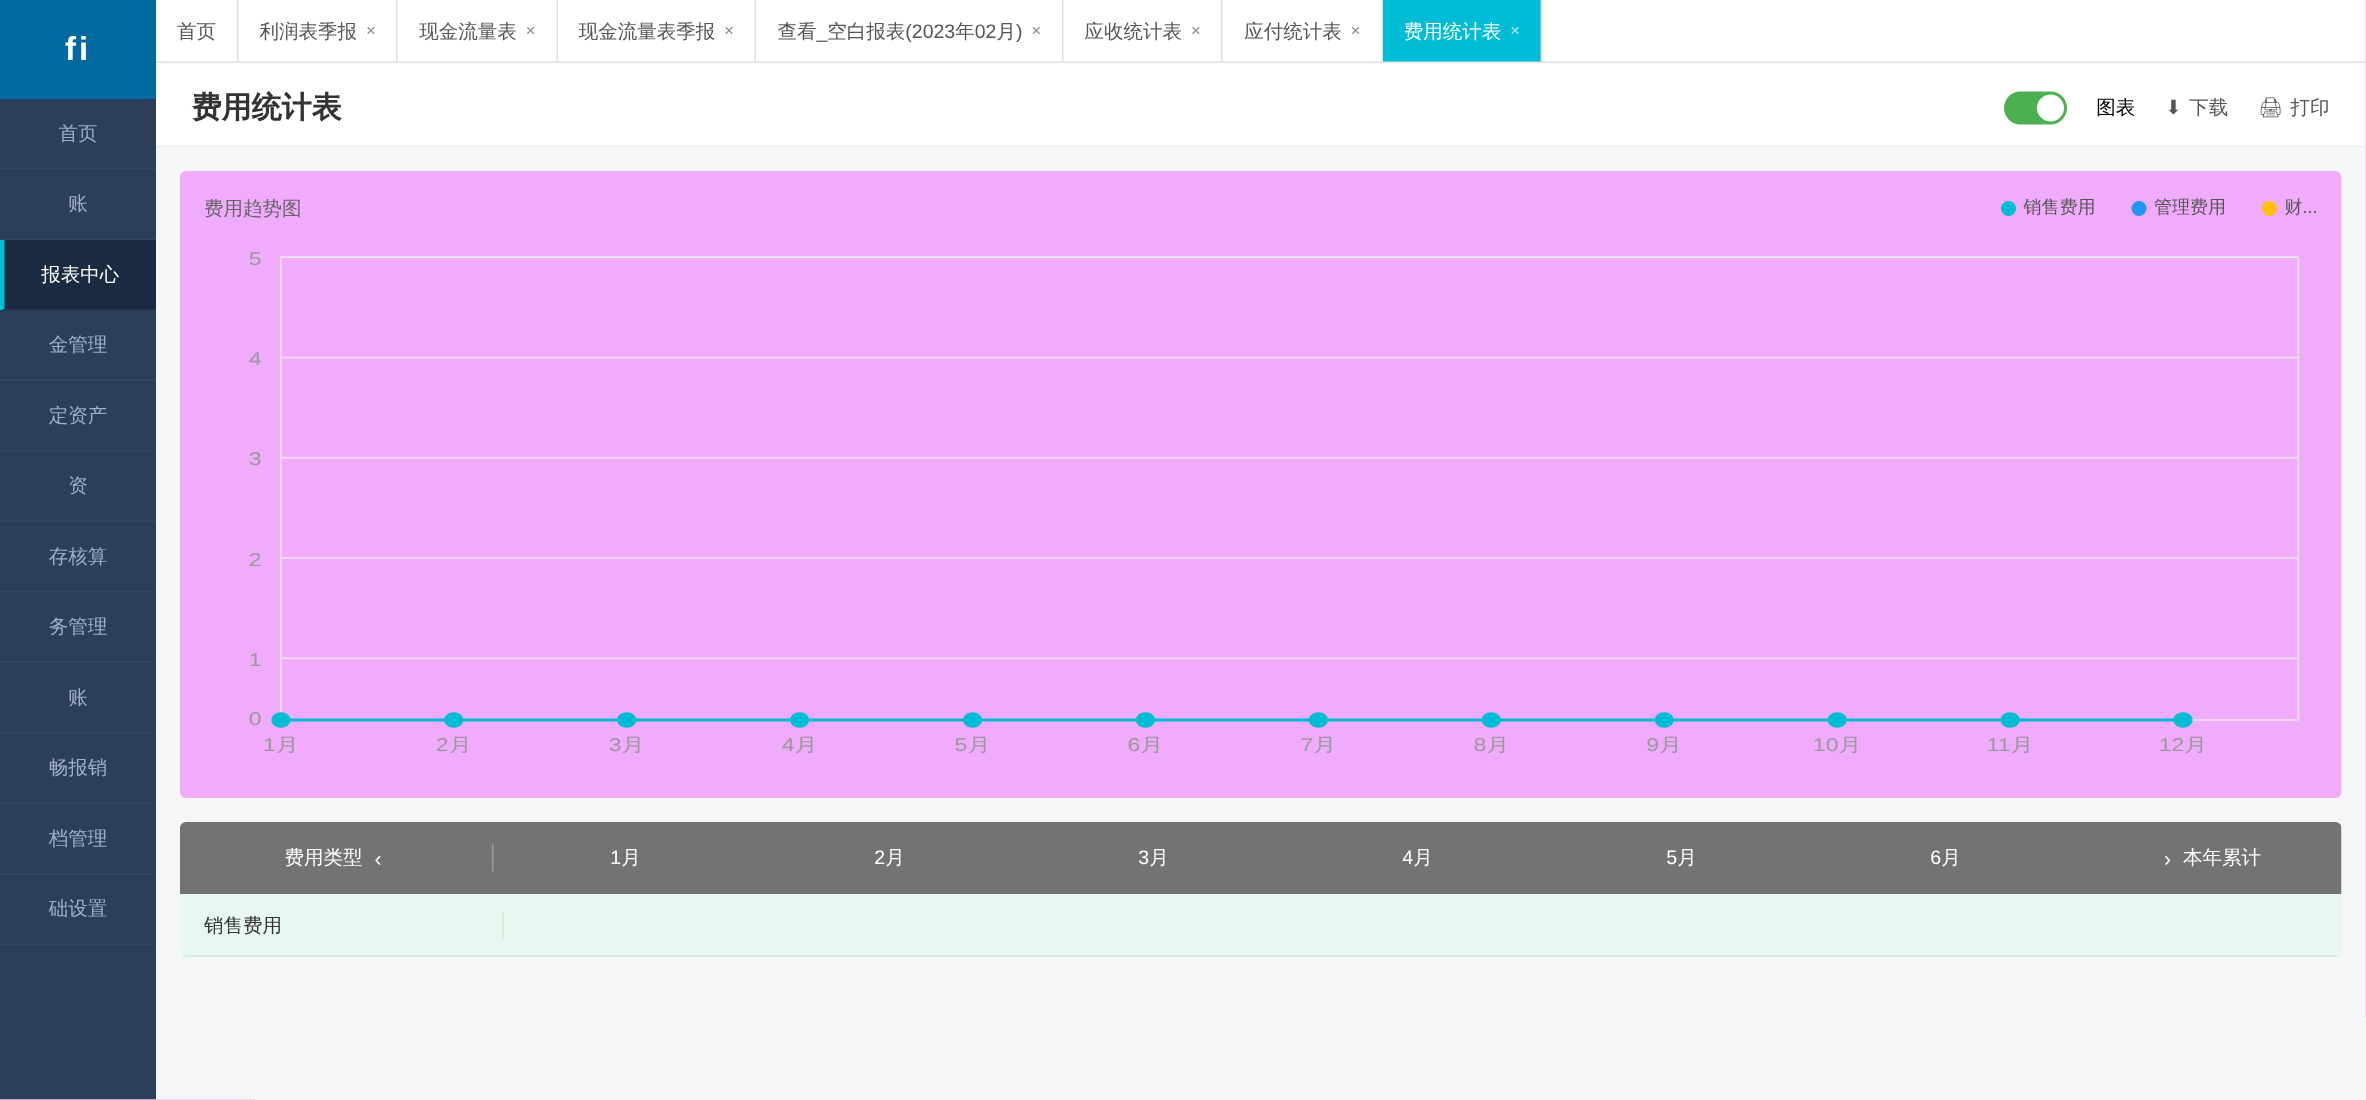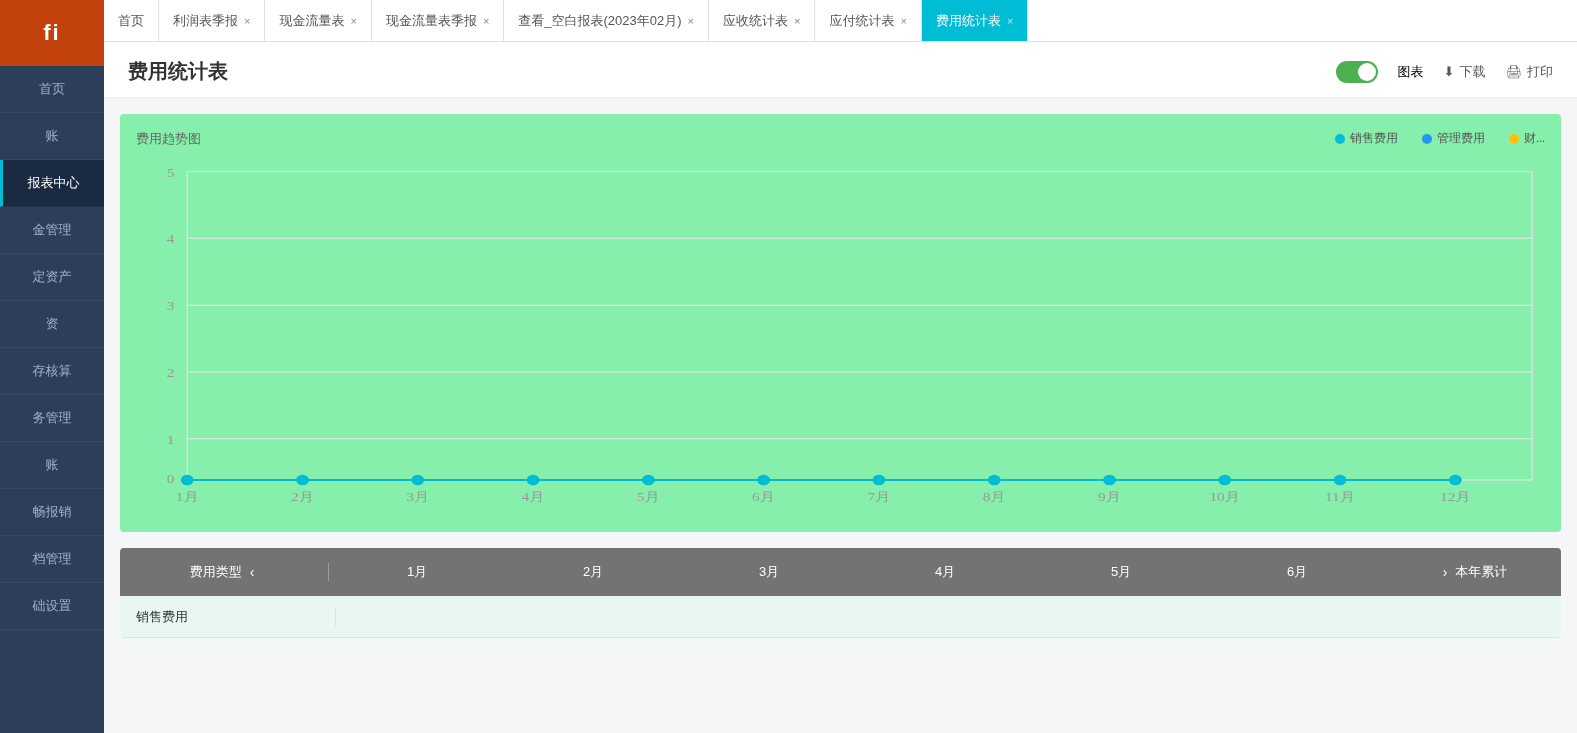--- a/index.html
+++ b/index.html
@@ -10,21 +10,21 @@
       width: 104px;
       background: #2c3e5a;
       color: #a0aec0;
       display: flex;
       flex-direction: column;
       flex-shrink: 0;
       height: 733px;
       overflow: hidden;
     }
     .sidebar-logo {
-      background: #c2410c;
+      background: #0369a1;
       height: 66px;
       display: flex;
       align-items: center;
       justify-content: center;
       color: white;
       font-size: 22px;
       font-weight: bold;
       letter-spacing: 2px;
     }
     .sidebar-item {
@@ -134,25 +134,24 @@
       display: flex;
       align-items: center;
       gap: 5px;
       color: #555;
       font-size: 13px;
       cursor: pointer;
     }
 
     
     .chart-section {
-      background: #86efac;
+      background: #f0abfc;
       margin: 16px 16px 0 16px;
       padding: 16px;
       border-radius: 4px;
-      font-family: Liberation Serif, serif;
     }
     .chart-title {
       font-size: 13px;
       color: #666;
       margin-bottom: 8px;
     }
     .chart-legend {
       display: flex;
       gap: 24px;
       justify-content: flex-end;

